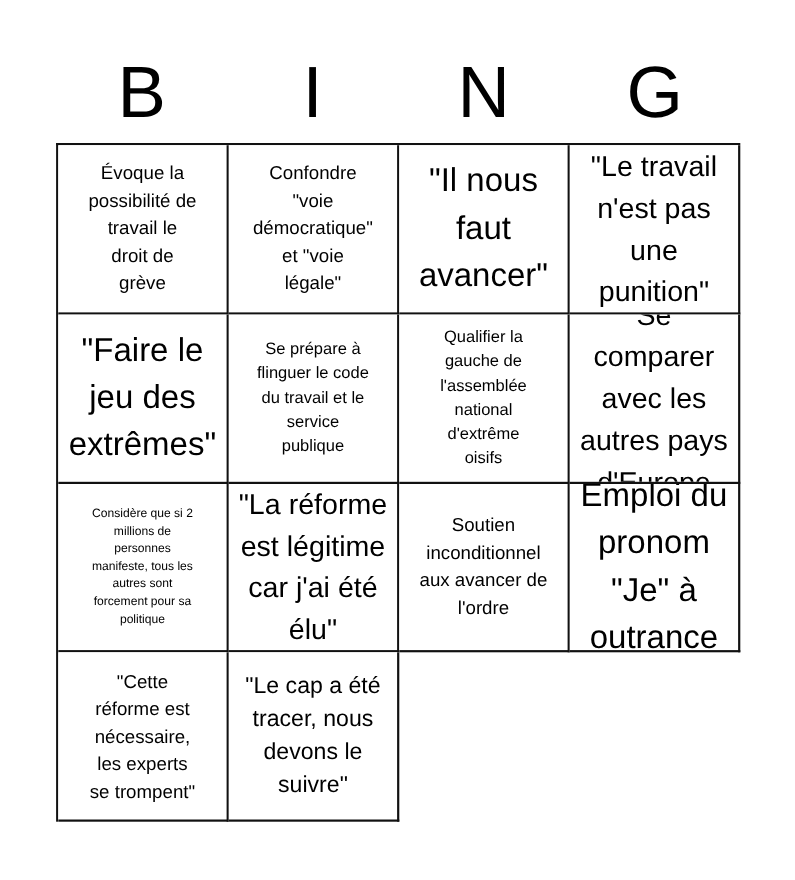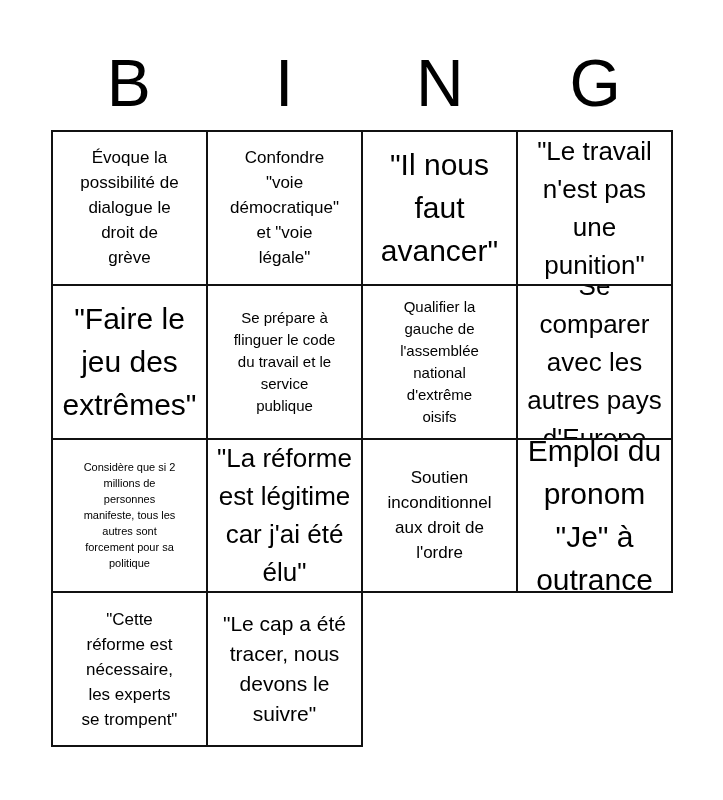--- a/index.html
+++ b/index.html
@@ -93,21 +93,21 @@
       <div class="header-letter">B</div>
       <div class="header-letter">I</div>
       <div class="header-letter">N</div>
       <div class="header-letter">G</div>
     </div>
 
   <div id="grid">
       <div class="cell fs-sm">
         <span class="cell-text">Évoque la
 possibilité de
-dialogue le
+travail le
 droit de
 grève</span>
       </div>
       <div class="cell fs-sm">
         <span class="cell-text">Confondre
 "voie
 démocratique"
 et "voie
 légale"</span>
       </div>
@@ -159,21 +159,21 @@
       </div>
       <div class="cell fs-lg">
         <span class="cell-text">"La réforme
 est légitime
 car j'ai été
 élu"</span>
       </div>
       <div class="cell fs-sm">
         <span class="cell-text">Soutien
 inconditionnel
-aux droit de
+aux avancer de
 l'ordre</span>
       </div>
       <div class="cell fs-xl">
         <span class="cell-text">Emploi du
 pronom
 "Je" à
 outrance</span>
       </div>
       <div class="cell fs-sm">
         <span class="cell-text">"Cette

